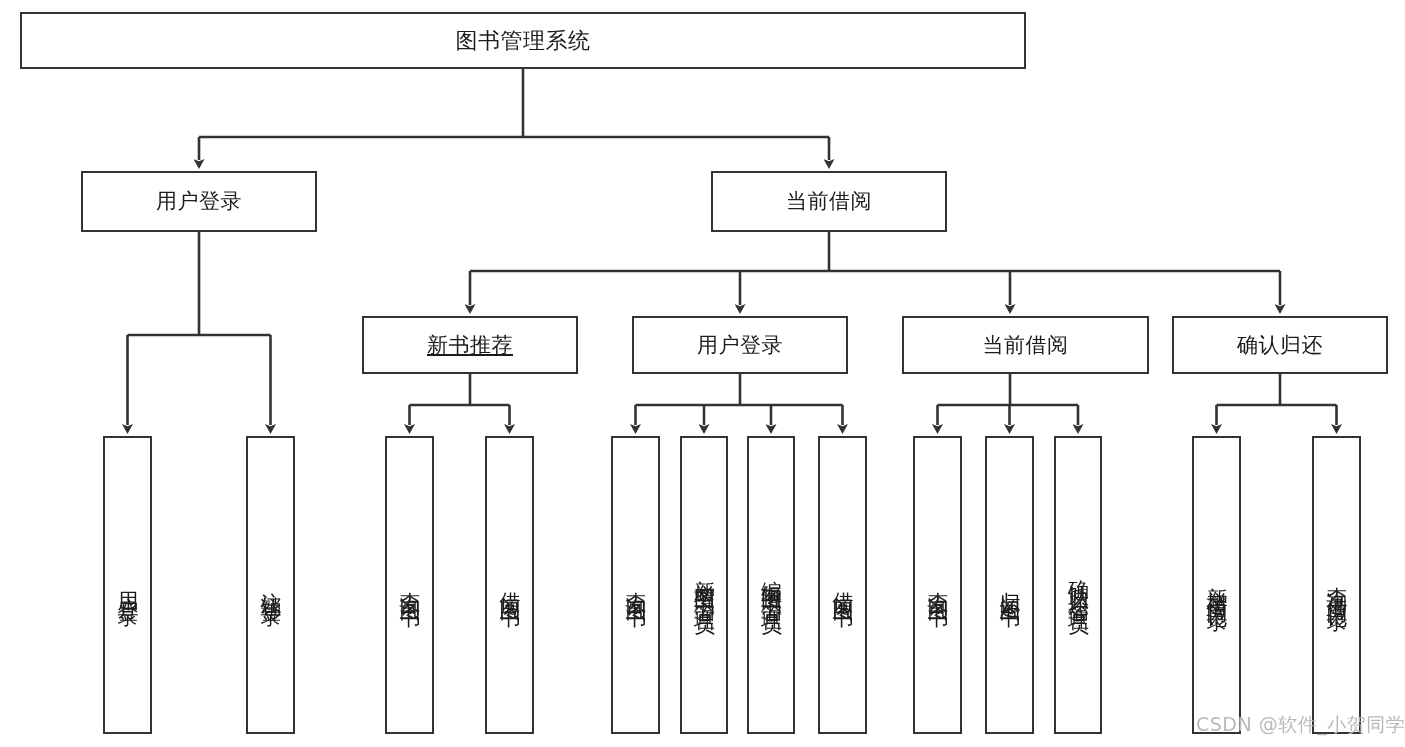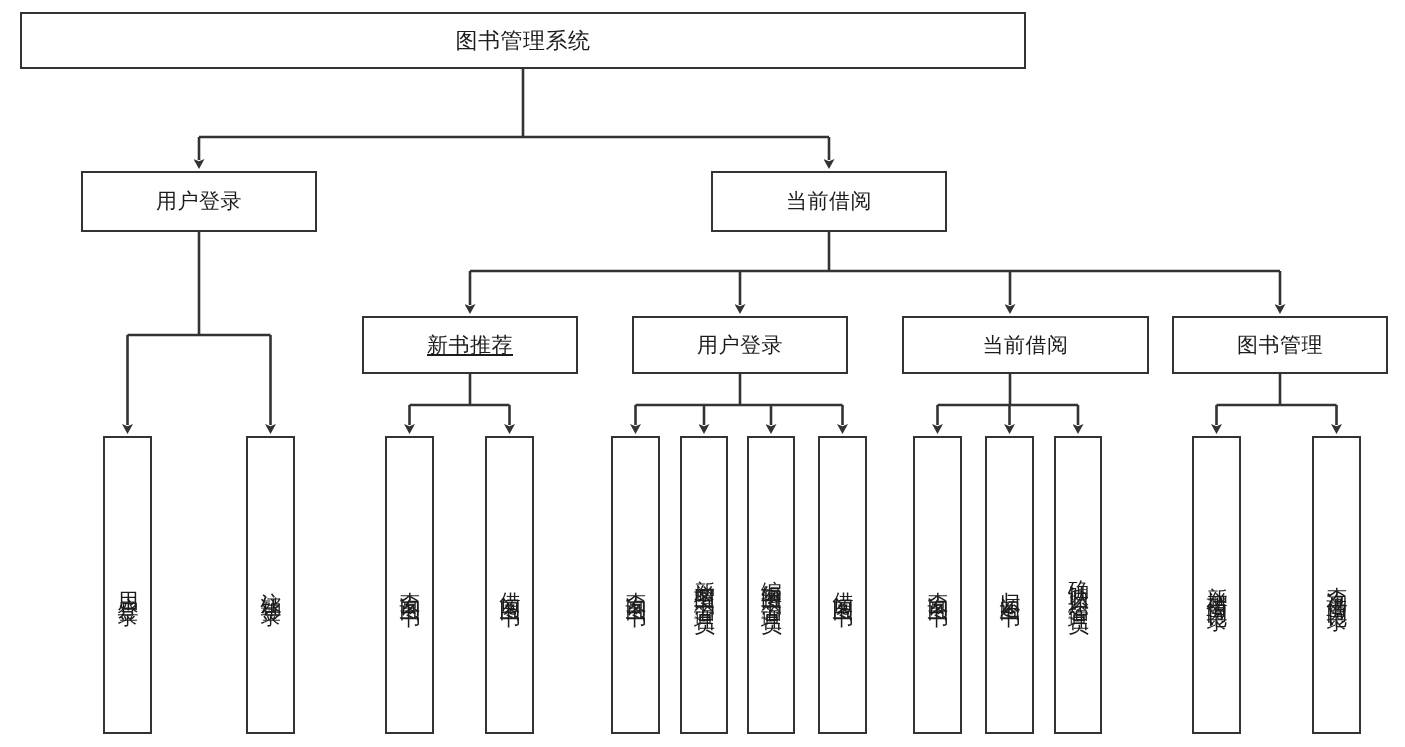--- a/index.html
+++ b/index.html
@@ -118,21 +118,21 @@
       <div class="node h" style="left: 362px; top: 316px; width: 216px; height: 58px; text-decoration: underline;">
         <span>新书推荐</span>
       </div>
       <div class="node h" style="left: 632px; top: 316px; width: 216px; height: 58px;">
         <span>用户登录</span>
       </div>
       <div class="node h" style="left: 902px; top: 316px; width: 247px; height: 58px;">
         <span>当前借阅</span>
       </div>
       <div class="node h" style="left: 1172px; top: 316px; width: 216px; height: 58px;">
-        <span>图书管理</span>
+        <span>确认归还</span>
       </div>
       <div class="node v" style="left: 103px; top: 436px; width: 49px; height: 298px;">
         <span class="vtext">用户登录</span>
       </div>
       <div class="node v" style="left: 246px; top: 436px; width: 49px; height: 298px;">
         <span class="vtext">注销登录</span>
       </div>
       <div class="node v" style="left: 385px; top: 436px; width: 49px; height: 298px;">
         <span class="vtext">查询图书</span>
       </div>
@@ -161,13 +161,14 @@
         <span class="vtext">确认归还（管理员）</span>
       </div>
       <div class="node v" style="left: 1192px; top: 436px; width: 49px; height: 298px;">
         <span class="vtext">新增借阅记录</span>
       </div>
       <div class="node v" style="left: 1312px; top: 436px; width: 49px; height: 298px;">
         <span class="vtext">查询借阅记录</span>
       </div>
     </div>
 
+  <div class="watermark" style="left:1196px; top:712px;">CSDN @软件_小贺同学</div>
 </div>
 
 </body></html>

